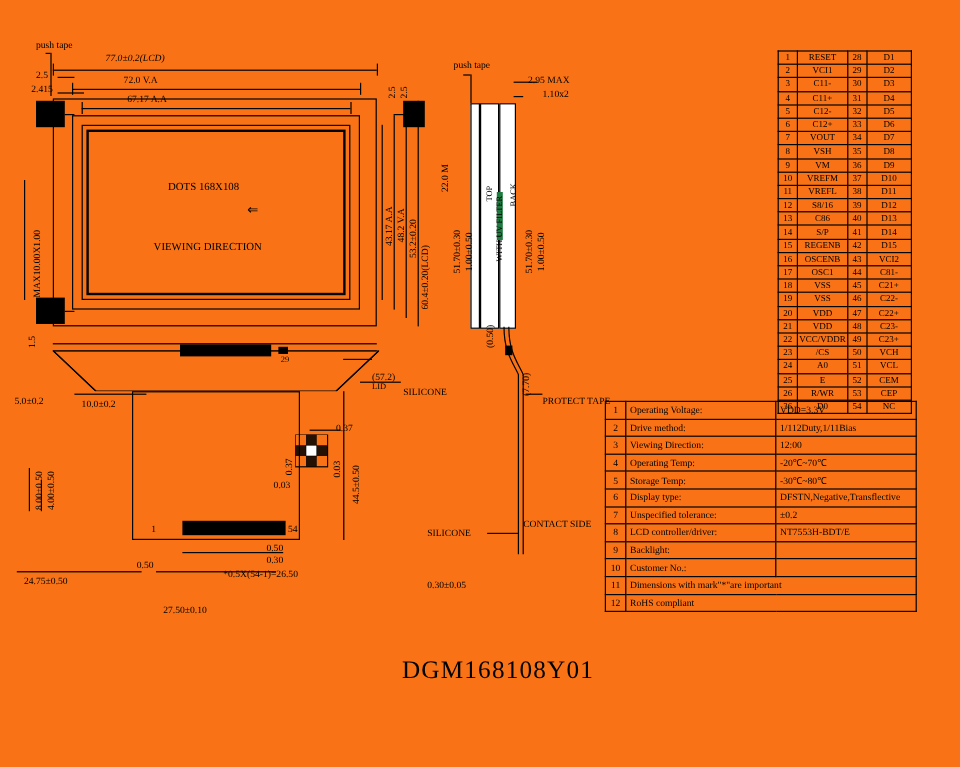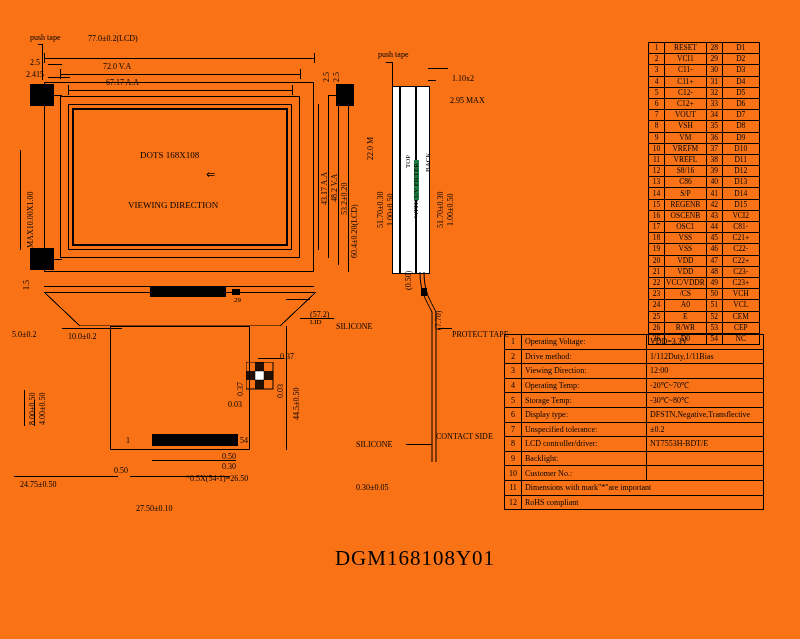--- a/index.html
+++ b/index.html
@@ -30,21 +30,21 @@
 </style>
 </head>
 <body>
 
 <div id="page">
 
   <div class="abs txt small" style="left:30px;top:33px;">push tape</div>
   <div class="line hl" style="left:38px;top:44px;width:4px;"></div>
   <div class="line vl" style="left:42px;top:44px;height:36px;"></div>
 
-  <div class="abs txt small" style="left:88px;top:34px;">77.0±0.2(LCD)</div>
+  <div class="abs txt small" style="left:88px;top:44px;font-style:italic;">77.0±0.2(LCD)</div>
   <div class="line hl" style="left:44px;top:58px;width:270px;"></div>
   <div class="line vl" style="left:44px;top:53px;height:10px;"></div>
   <div class="line vl" style="left:314px;top:53px;height:10px;"></div>
 
   <div class="abs txt small" style="left:103px;top:62px;">72.0 V.A</div>
   <div class="line hl" style="left:60px;top:74px;width:240px;"></div>
   <div class="line vl" style="left:60px;top:69px;height:10px;"></div>
   <div class="line vl" style="left:300px;top:69px;height:10px;"></div>
 
   <div class="abs txt small" style="left:106px;top:78px;">67.17 A.A</div>
@@ -151,21 +151,21 @@
     <rect x="9" y="0" width="9" height="27" fill="#000" opacity="0.85"></rect>
     <rect x="0" y="9" width="27" height="9" fill="#000" opacity="0.85"></rect>
     <rect x="9" y="9" width="9" height="9" fill="#fff" stroke="#000" stroke-width="0.5"></rect>
   </svg>
   <div class="line hl" style="left:258px;top:358px;width:26px;"></div>
 
   <div class="abs txt small" style="left:378px;top:50px;">push tape</div>
   <div class="line hl" style="left:386px;top:62px;width:6px;"></div>
   <div class="line vl" style="left:392px;top:62px;height:26px;"></div>
 
-  <div class="abs txt small" style="left:450px;top:62px;margin-top:34px;">2.95 MAX</div>
+  <div class="abs txt small" style="left:440px;top:62px;">2.95 MAX</div>
   <div class="abs txt small" style="left:452px;top:74px;">1.10x2</div>
   <div class="line hl" style="left:428px;top:68px;width:20px;"></div>
   <div class="line hl" style="left:428px;top:80px;width:8px;"></div>
 
   <div class="abs" style="left:392px;top:86px;width:8px;height:188px;border:1px solid #000;box-sizing:border-box;background:#fff;"></div>
   <div class="abs" style="left:400px;top:86px;width:16px;height:188px;border:1px solid #000;box-sizing:border-box;background:#fff;"></div>
   <div class="abs" style="left:416px;top:86px;width:14px;height:188px;border:1px solid #000;box-sizing:border-box;background:#fff;"></div>
   <div class="abs" style="left:414px;top:160px;width:5px;height:40px;background:#1f7a3f;"></div>
 
   <div class="abs txt tiny rot90" style="left:404px;top:168px;">TOP</div>

